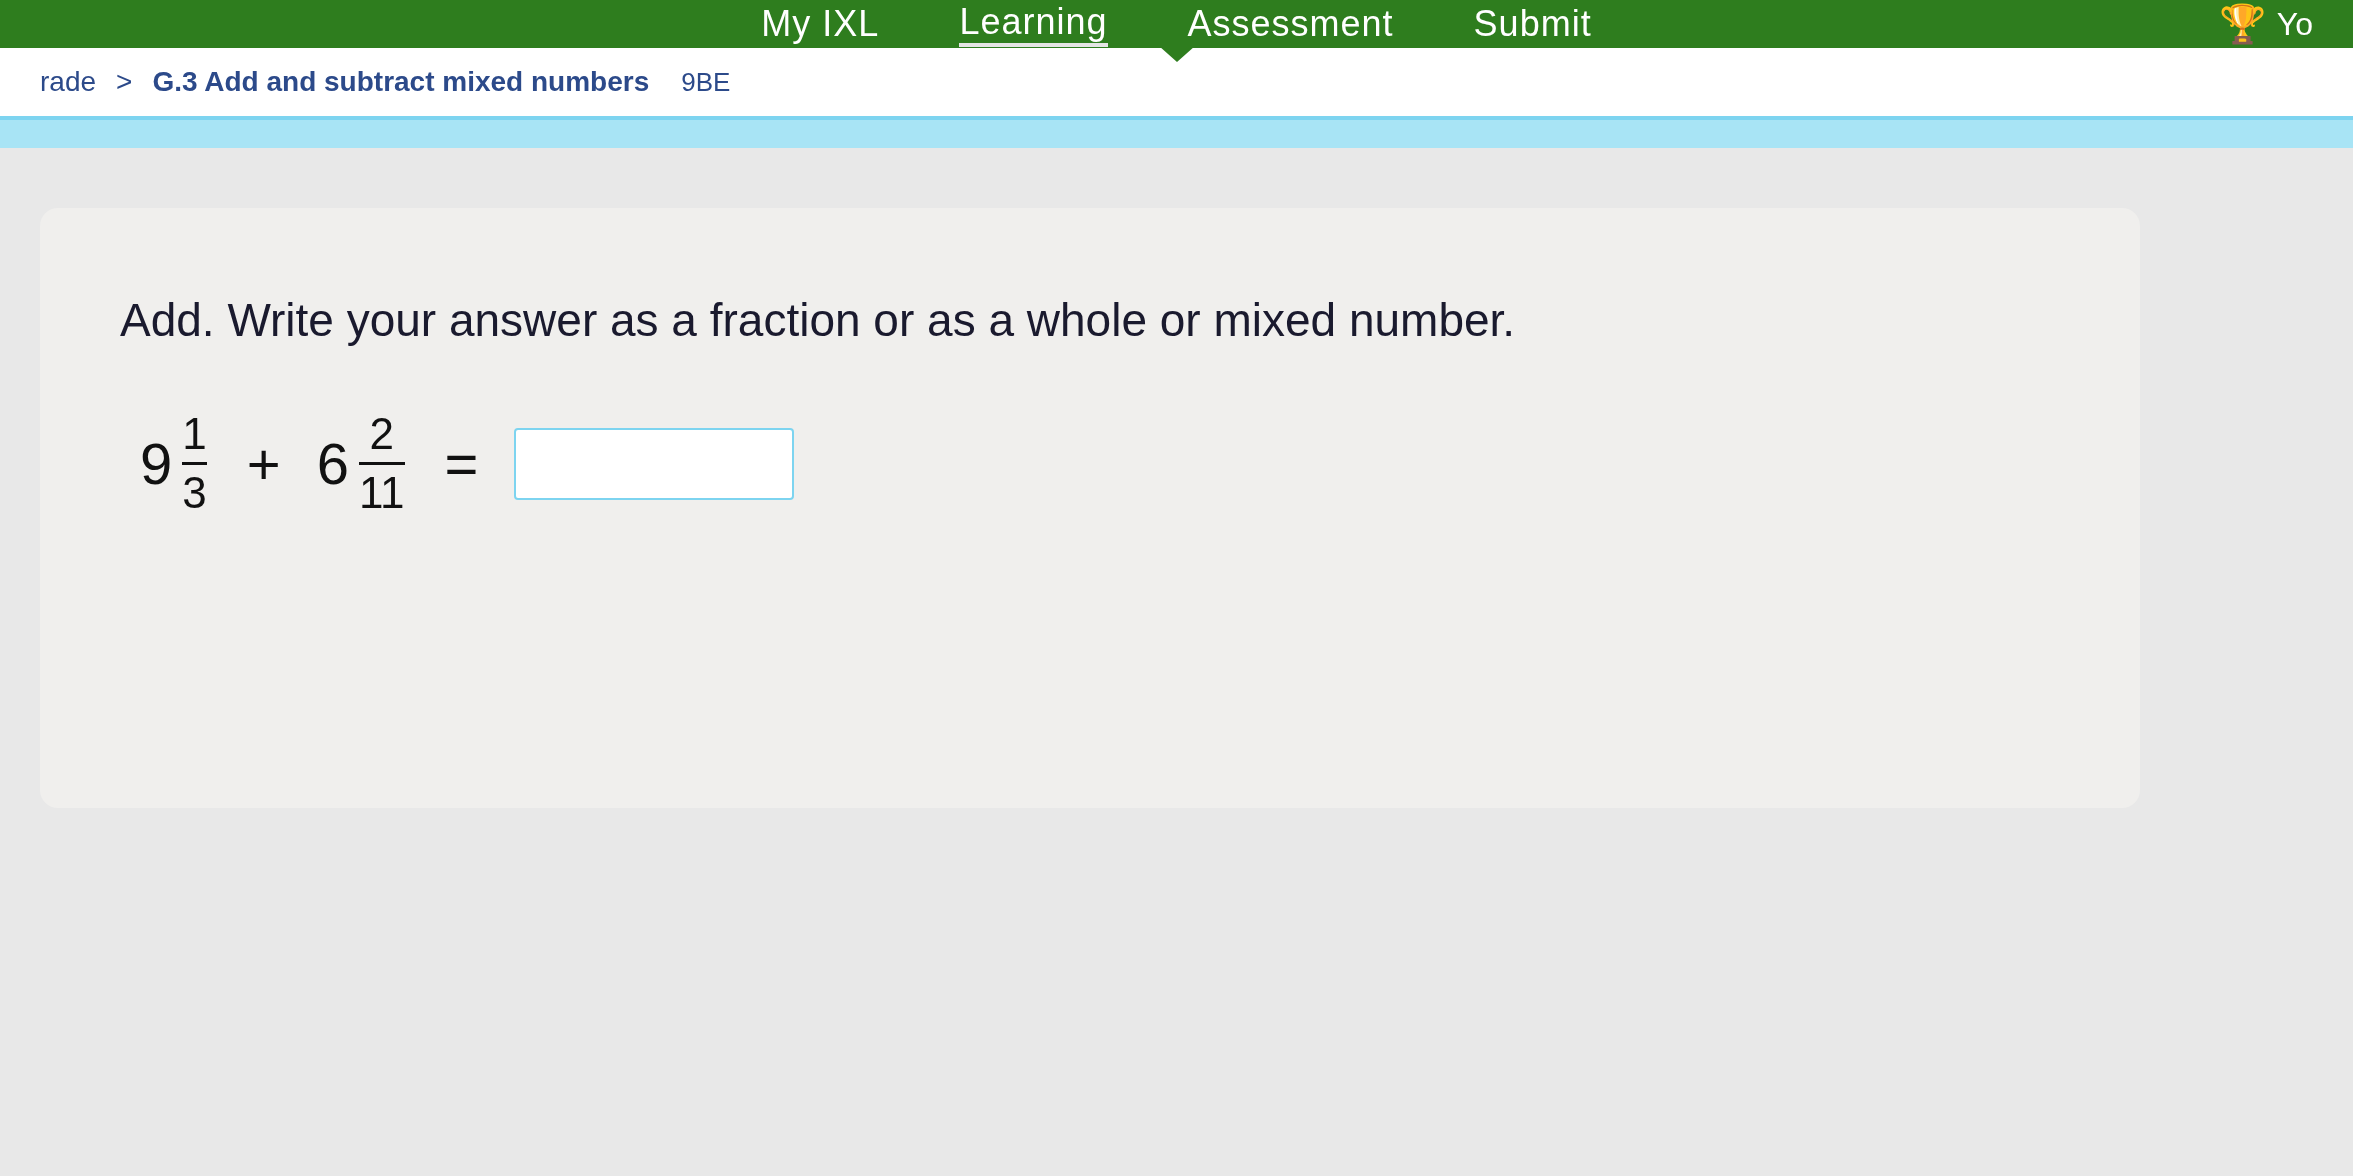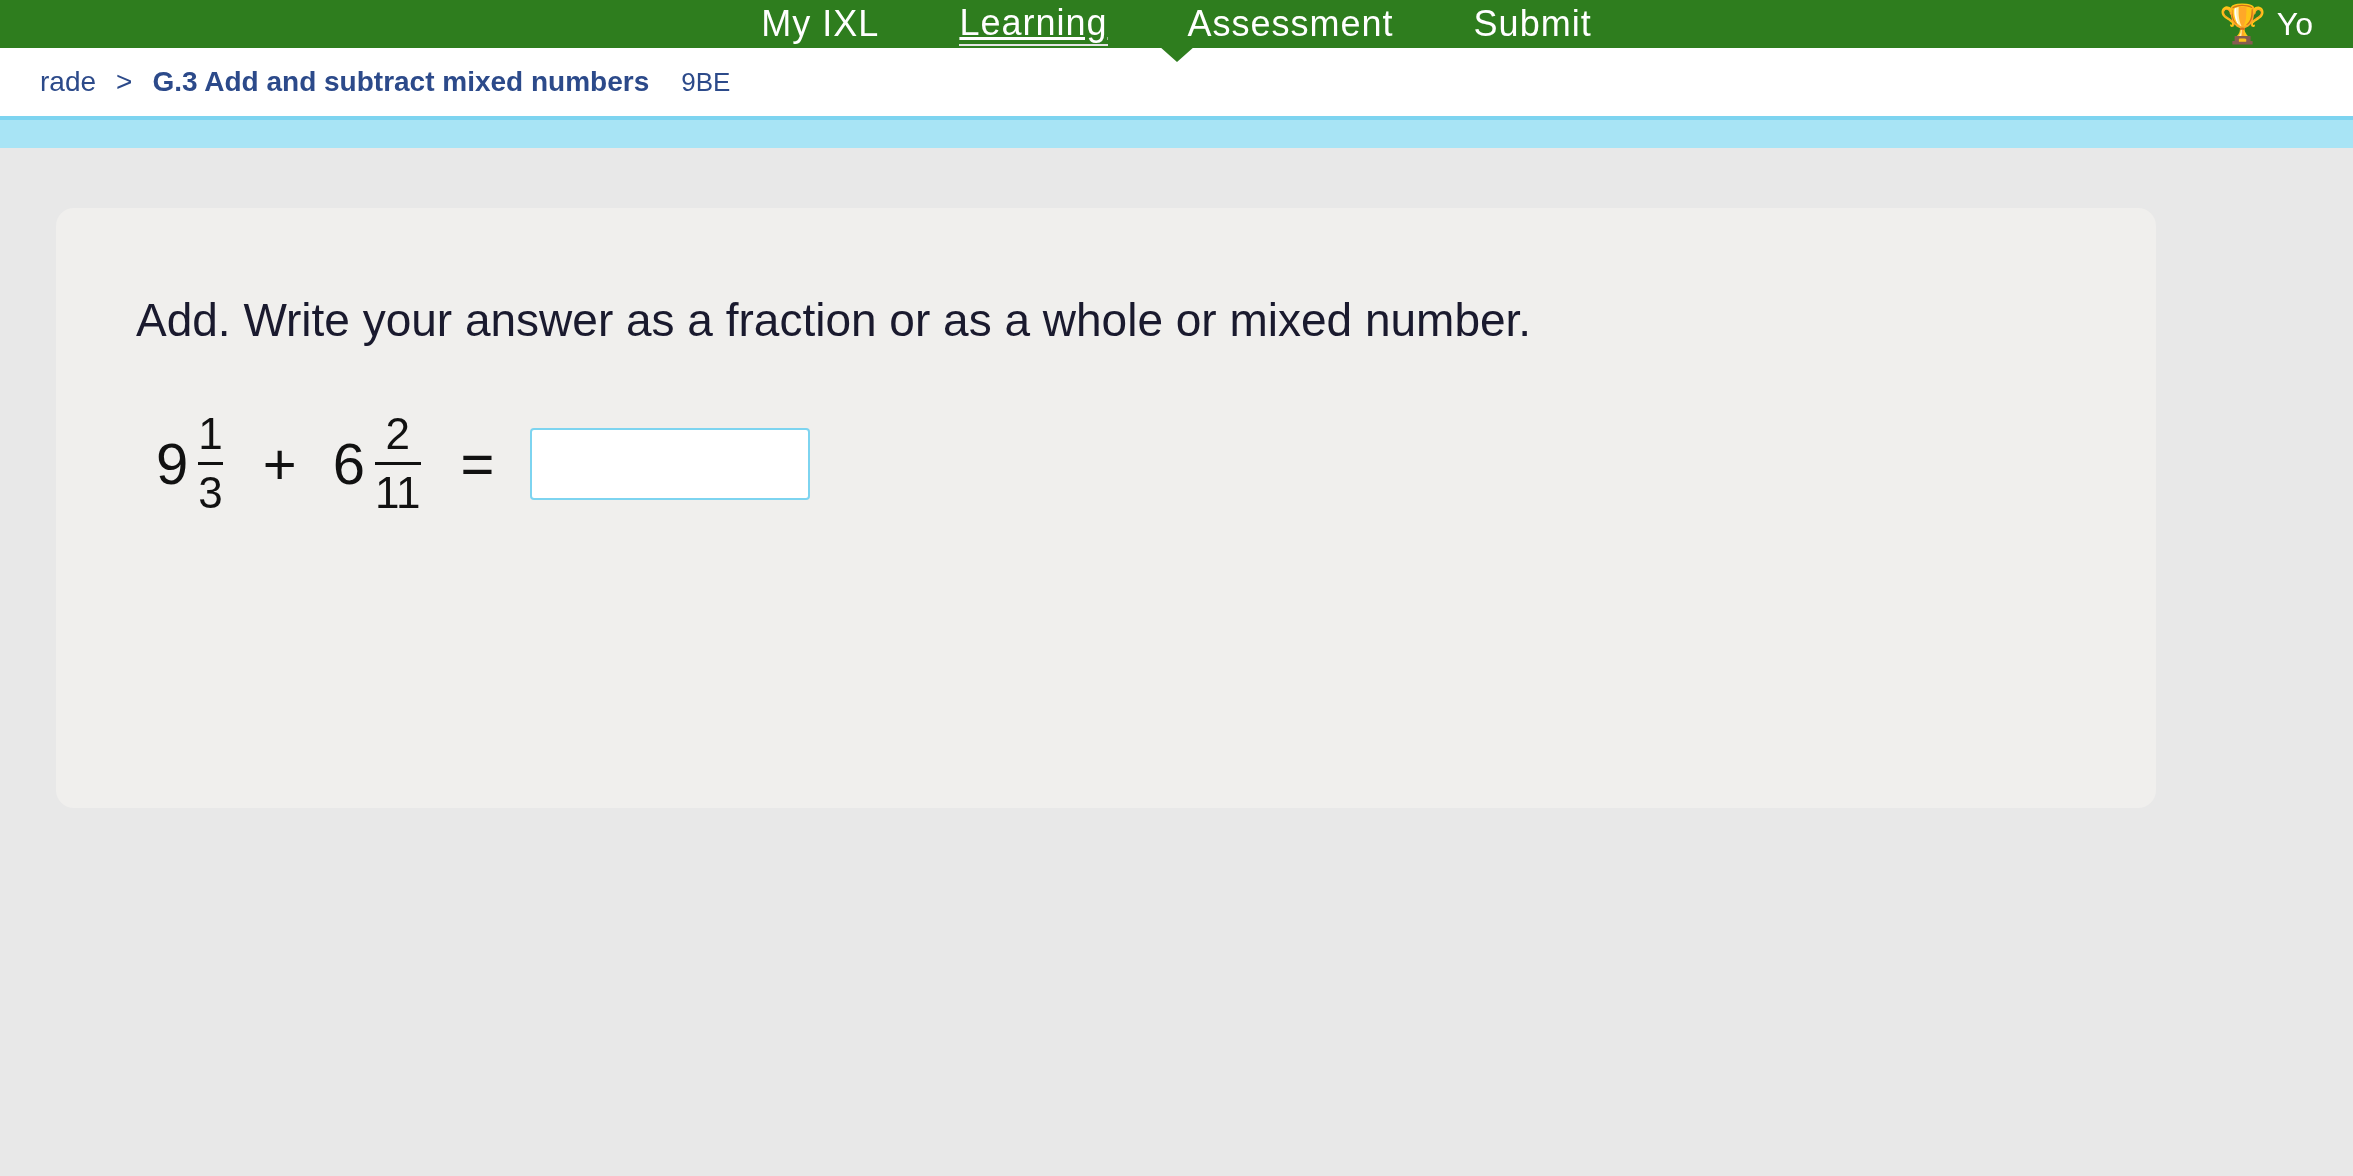--- a/index.html
+++ b/index.html
@@ -31,22 +31,21 @@
 
     .nav-link {
       color: #fff;
       font-size: 36px;
       font-weight: normal;
       text-decoration: none;
       letter-spacing: 1px;
     }
 
     .nav-link.active {
-      border-bottom: 2px solid #e5e5e5;
-      text-decoration: underline;
+      border-bottom: 4px solid #e5e5e5;
     }
 
     
     .nav-triangle {
       position: absolute;
       bottom: -14px;
       left: 50%;
       transform: translateX(-50%);
       width: 0;
       height: 0;
@@ -108,21 +107,21 @@
 
     
     .accent-bar {
       background: #a8e4f5;
       height: 28px;
     }
 
     
     .main-content {
       background: #e8e8e8;
-      padding: 60px 56px;
+      padding: 60px 40px;
       flex: 1;
     }
 
     
     .question-card {
       background: #f0efed;
       border-radius: 18px;
       padding: 80px 80px 90px 80px;
       max-width: 2100px;
       min-height: 600px;

